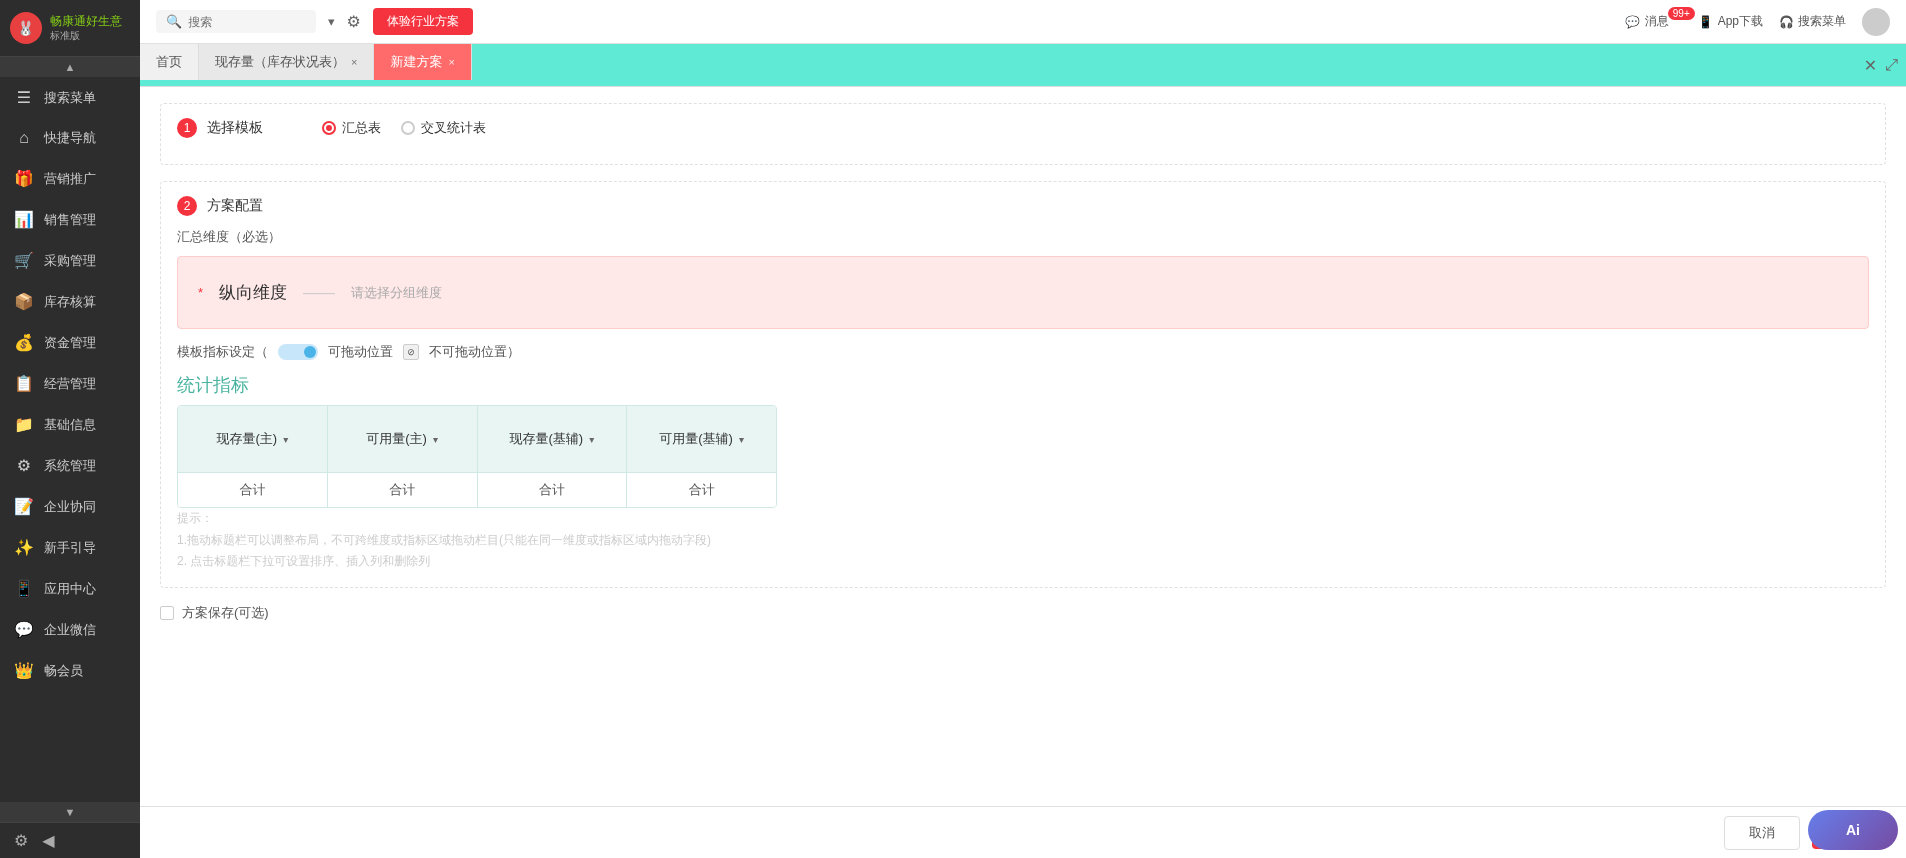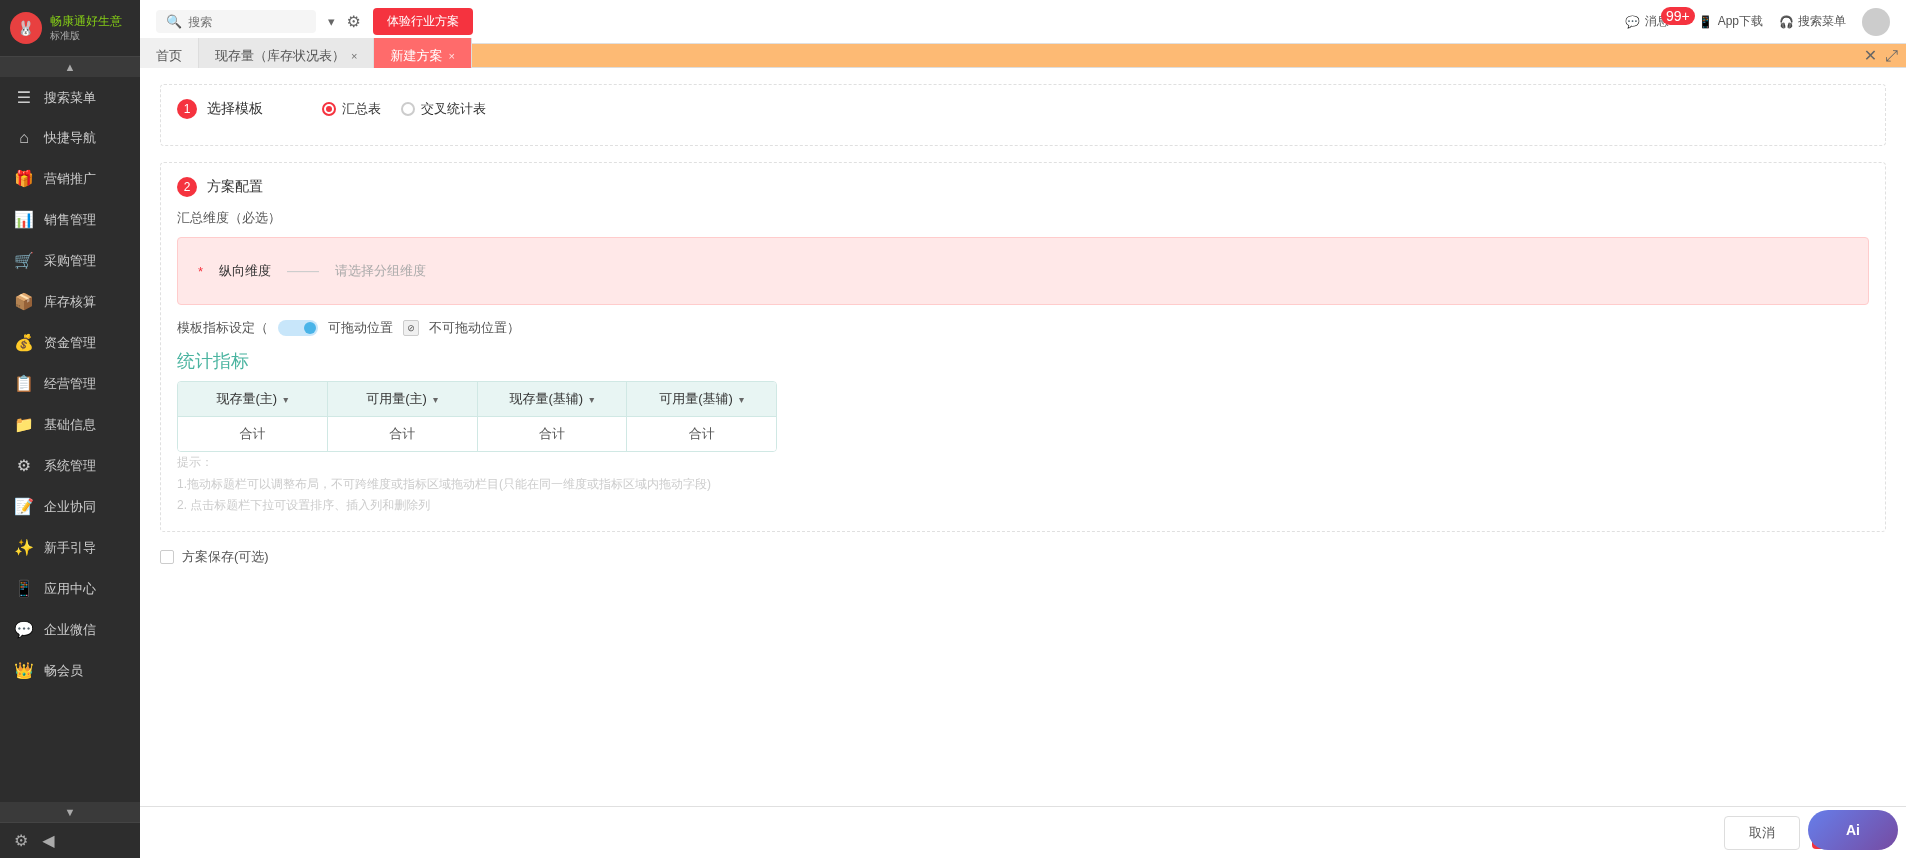--- a/index.html
+++ b/index.html
@@ -70,30 +70,30 @@
     .topbar-gear { color: #666; cursor: pointer; font-size: 16px; }
     .topbar-trial-btn {
       background: #f5333f; color: white; border: none; border-radius: 4px;
       padding: 5px 14px; font-size: 12px; cursor: pointer;
     }
     .topbar-spacer { flex: 1; }
     .topbar-right { display: flex; align-items: center; gap: 16px; }
     .topbar-msg { display: flex; align-items: center; gap: 4px; font-size: 12px; color: #555; cursor: pointer; position: relative; }
     .topbar-badge {
       background: #f5333f; color: white; border-radius: 10px;
-      font-size: 14px; padding: 1px 5px; position: absolute; top: -6px; right: -12px;
+      font-size: 10px; padding: 1px 5px; position: absolute; top: -6px; right: -12px;
     }
     .topbar-link { font-size: 12px; color: #555; cursor: pointer; display: flex; align-items: center; gap: 4px; }
     .topbar-avatar { width: 28px; height: 28px; background: #ccc; border-radius: 50%; }
 
     
     .tabs-bar {
-      background: #fdba74; display: flex; align-items: center;
+      background: #5eead4; display: flex; 
       padding: 0 0 0 0; border-bottom: 1px solid #ddd; flex-shrink: 0;
-      height: 24px;
+      height: 43px;
     }
     .tab-item {
       display: flex; align-items: center; gap: 6px;
       padding: 0 16px; height: 36px; cursor: pointer;
       font-size: 13px; color: #555; background: #e8e8e8; border-right: 1px solid #ddd;
     }
     .tab-item.active { background: #ff6b6b; color: white; }
     .tab-item .close-icon { font-size: 11px; opacity: 0.8; }
     .tab-home { padding: 0 16px; height: 36px; display: flex; align-items: center; font-size: 13px; color: #555; cursor: pointer; background: #f0f0f0; border-right: 1px solid #ddd; }
     .tabs-right { margin-left: auto; display: flex; align-items: center; padding: 0 8px; gap: 8px; }
@@ -129,21 +129,21 @@
     }
 
     
     .config-label { font-size: 13px; color: #555; margin-bottom: 10px; }
     .dimension-area {
       background: #ffe8e8; border: 1px solid #ffcccc; border-radius: 4px;
       padding: 24px 20px; margin-bottom: 14px;
     }
     .dimension-row { display: flex; align-items: center; gap: 16px; }
     .dimension-required { color: #f5333f; font-size: 13px; }
-    .dimension-label { font-size: 13px; color: #333; }
+    .dimension-label { font-size: 17px; color: #333; }
     .dimension-dash { color: #ccc; font-size: 16px; }
     .dimension-placeholder { color: #aaa; font-size: 13px; }
 
     
     .indicator-setting { display: flex; align-items: center; gap: 10px; margin-bottom: 12px; font-size: 13px; color: #555; }
     .indicator-draggable {
       width: 40px; height: 16px; background: #c8e6fa; border-radius: 8px; position: relative;
     }
     .indicator-draggable::after {
       content: ''; width: 12px; height: 12px; border-radius: 50%;
@@ -157,21 +157,21 @@
       border: 1px solid #ccc; display: flex; align-items: center; justify-content: center; font-size: 9px;
     }
 
     
     .stats-section { margin-top: 8px; }
     .stats-label { color: #4ab4a0; font-size: 18px; margin-bottom: 8px; }
     .stats-table { border: 1px solid #d0e8e4; border-radius: 4px; overflow: hidden; width: 600px; }
     .stats-table-header { display: flex; background: #e8f5f3; }
     .stats-col {
       flex: 1; display: flex; align-items: center; justify-content: center;
-      padding: 8px 6px; border-right: 1px solid #d0e8e4; font-size: 13px; color: #333; gap: 6px;
+      padding: 24px 6px; border-right: 1px solid #d0e8e4; font-size: 13px; color: #333; gap: 6px;
     }
     .stats-col:last-child { border-right: none; }
     .stats-col .chevron { font-size: 10px; color: #666; cursor: pointer; }
     .stats-table-row { display: flex; border-top: 1px solid #d0e8e4; background: #fff; }
     .stats-cell {
       flex: 1; text-align: center; padding: 8px 6px;
       border-right: 1px solid #d0e8e4; font-size: 13px; color: #555;
     }
     .stats-cell:last-child { border-right: none; }
 

